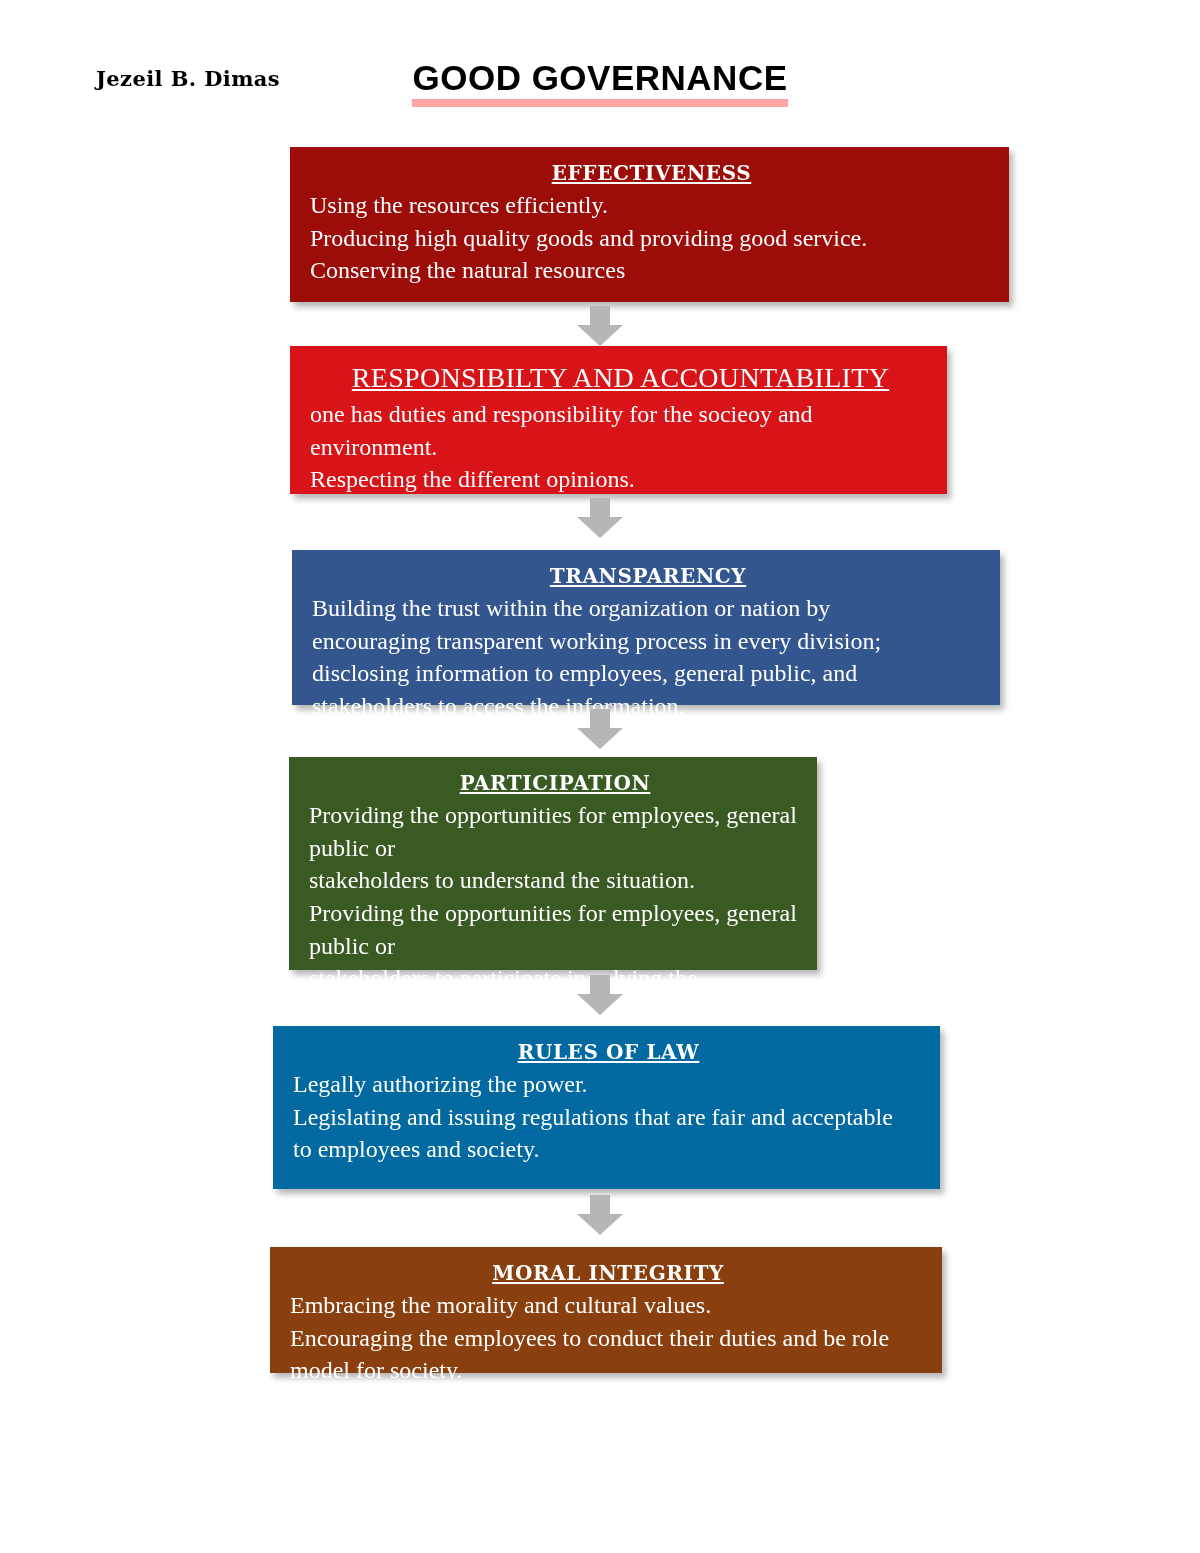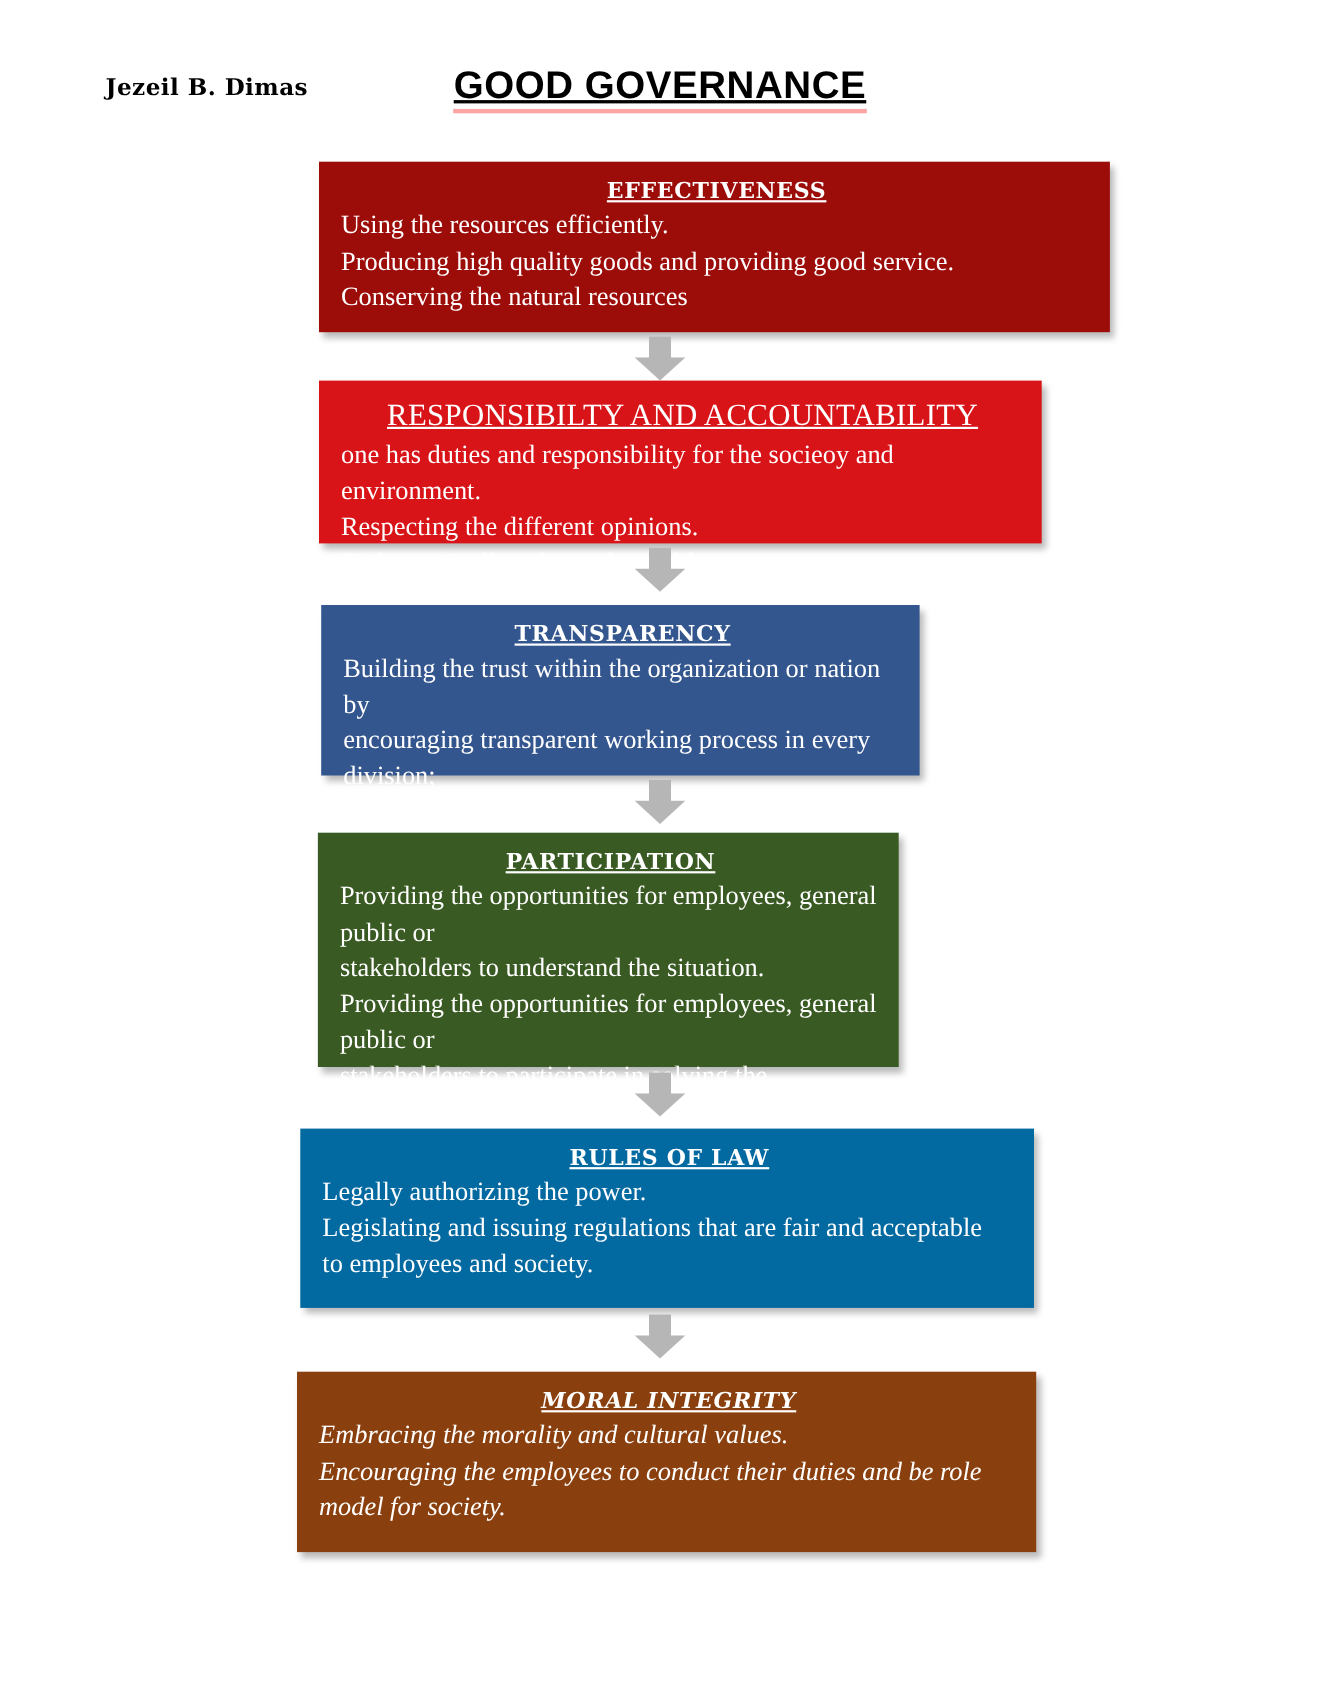--- a/index.html
+++ b/index.html
@@ -42,23 +42,22 @@
     top: 58px;
     width: 1200px;
     text-align: center;
     font-family: "Liberation Sans", "DejaVu Sans", sans-serif;
     font-size: 35px;
     font-weight: 600;
     letter-spacing: 0.5px;
     color: #000000;
   }
   .doc-title span {
-    border-bottom: 4px solid #fca5a5;
+    border-bottom: 8px solid #fca5a5;
     padding-bottom: 2px;
-    text-decoration: underline;
   }
 
   
   .flow {
     position: absolute;
     left: 0;
     top: 120px;
     width: 1200px;
   }
 
@@ -158,21 +157,21 @@
 environment.
 Respecting the different opinions.
 Enthusiastically solving the problems.</div>
   </div>
 
   <div class="arrow" style="left:577px; top:378px;">
     <div class="shaft"></div>
     <div class="head"></div>
   </div>
 
-  <div class="node" id="node-transparency" style="left:292px; top:430px; width:544px; height:155px; background:#34568E;">
+  <div class="node" id="node-transparency" style="left:292px; top:430px; width:708px; height:155px; background:#34568E;">
     <span class="node-title">
       <u>TRANSPARENCY</u>
     </span>
     <div class="node-body">Building the trust within the organization or nation by
 encouraging transparent working process in every division;
 disclosing information to employees, general public, and
 stakeholders to access the information.</div>
   </div>
 
   <div class="arrow" style="left:577px; top:589px;">
@@ -203,21 +202,21 @@
     <div class="node-body">Legally authorizing the power.
 Legislating and issuing regulations that are fair and acceptable
 to employees and society.</div>
   </div>
 
   <div class="arrow" style="left:577px; top:1075px;">
     <div class="shaft"></div>
     <div class="head"></div>
   </div>
 
-  <div class="node" id="node-moral-integrity" style="left:270px; top:1127px; width:672px; height:164px; background:#8A400E;font-style:italic;">
+  <div class="node" id="node-moral-integrity" style="left:270px; top:1127px; width:672px; height:126px; background:#8A400E;">
     <span class="node-title">
       <u>MORAL INTEGRITY</u>
     </span>
     <div class="node-body">Embracing the morality and cultural values.
 Encouraging the employees to conduct their duties and be role
 model for society.</div>
   </div>
 
 </div>
 

